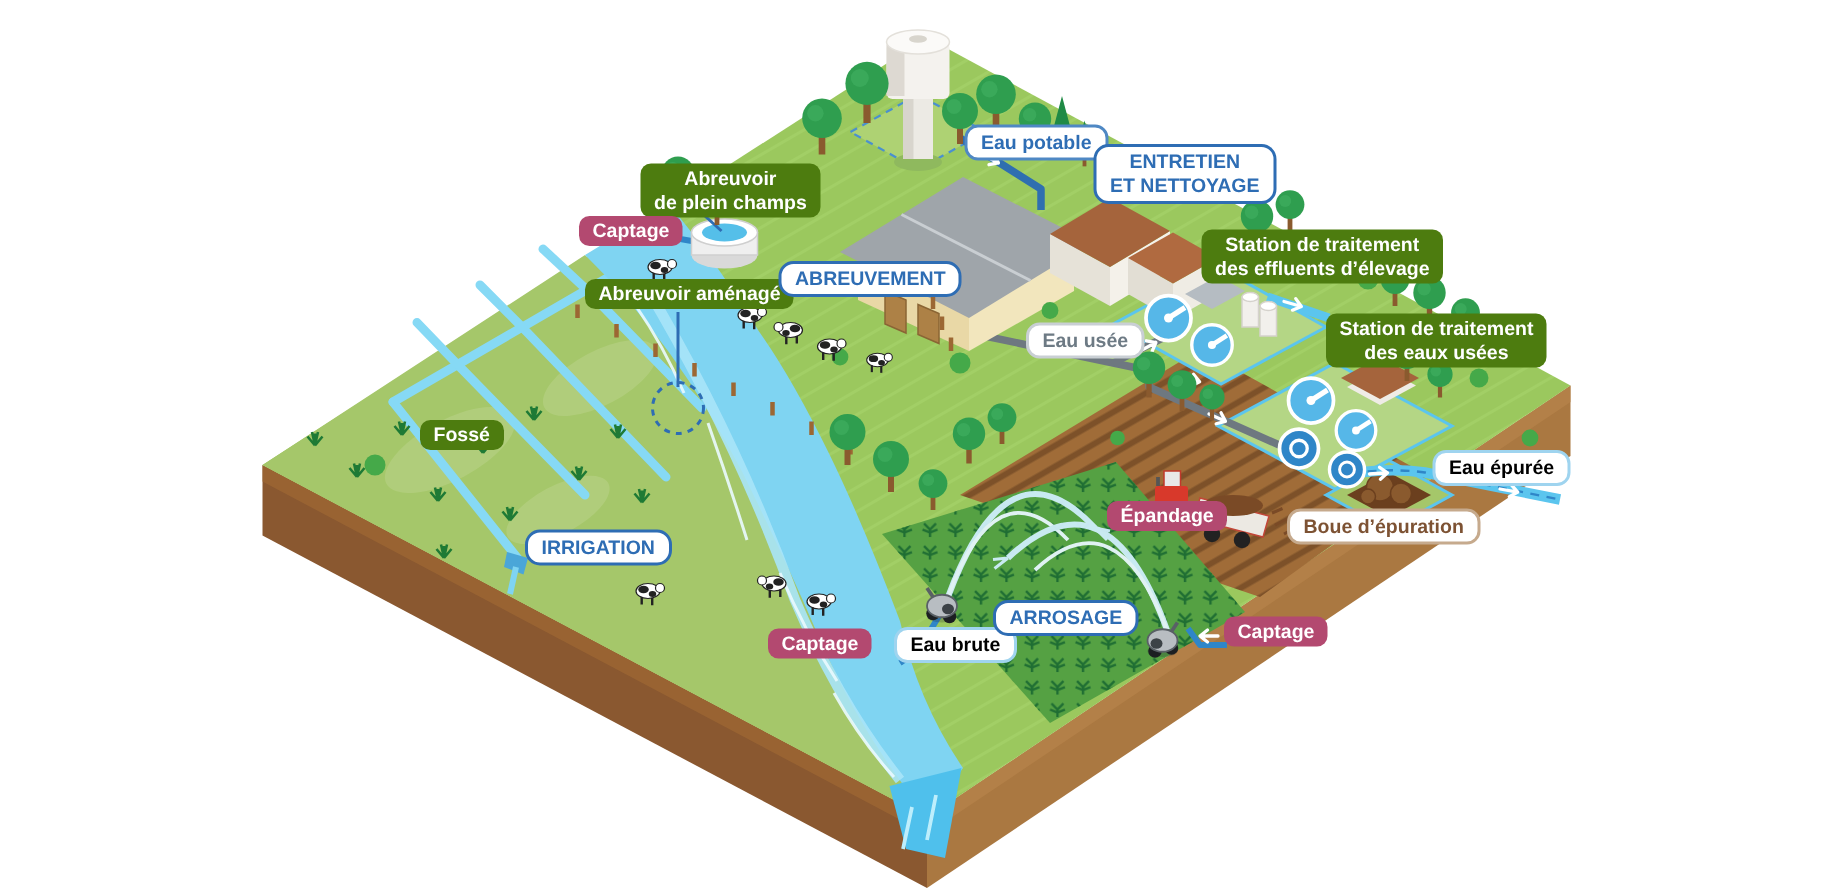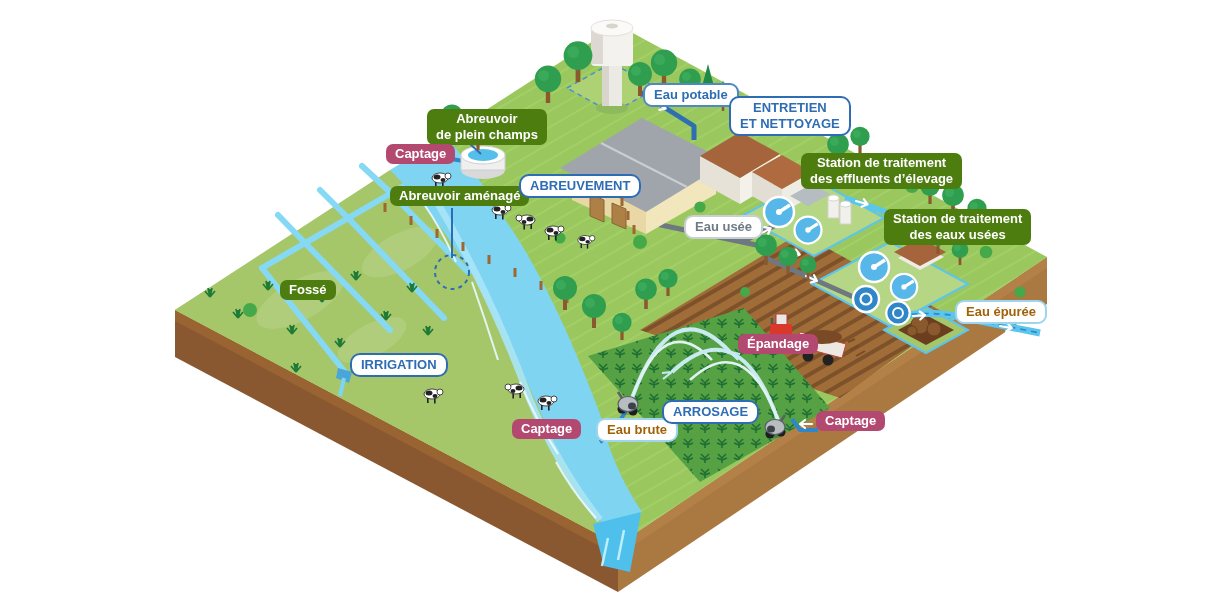--- a/index.html
+++ b/index.html
@@ -6,21 +6,21 @@
   #stage{position:relative;width:1220px;height:595px;background:#fff;overflow:hidden;
          font-family:"Liberation Sans",sans-serif;}
   #scene{position:absolute;left:0;top:0;}
   .lbl{position:absolute;font-size:13px;font-weight:700;line-height:1.22;
        padding:2px 9px;border-radius:7px;white-space:nowrap;z-index:5;}
   .solid-blue{background:#4d7c0f;color:#fff;}
   .solid-pink{background:#b34970;color:#fff;}
   .zone{background:#fff;color:#2e6db4;border:2px solid #2e6db4;border-radius:10px;}
   .flow{background:#fff;border:2px solid;border-radius:9px;}
   .flow-blue{color:#2e6db4;border-color:#4f88c4;}
-  .flow-light{color:#a16207;border-color:#9fd4ef;}
+  .flow-light{color:#000000;border-color:#9fd4ef;}
   .flow-gray{color:#6d7a84;border-color:#c9cfd4;}
   .flow-brown{color:#7d5233;border-color:#c6aa8d;}
   .two-line{text-align:center;}
   .two-line span{display:block;white-space:nowrap;}
 </style>
 </head>
 <body>
 
 <div id="stage">
 
@@ -351,19 +351,20 @@
     <span>Station de traitement</span>
     <span>des effluents d’élevage</span>
   </div>
   <div class="lbl flow flow-gray" style="left:684px;top:215px;">Eau usée</div>
   <div class="lbl solid-blue two-line" style="left:884px;top:209px;">
     <span>Station de traitement</span>
     <span>des eaux usées</span>
   </div>
   <div class="lbl flow flow-light" style="left:955px;top:300px;">Eau épurée</div>
   <div class="lbl solid-pink" style="left:738px;top:334px;">Épandage</div>
+  <div class="lbl flow flow-brown" style="left:858px;top:339px;">Boue d’épuration</div>
   <div class="lbl solid-blue" style="left:280px;top:280px;">Fossé</div>
   <div class="lbl zone" style="left:350px;top:353px;">IRRIGATION</div>
   <div class="lbl solid-pink" style="left:512px;top:419px;">Captage</div>
   <div class="lbl flow flow-light" style="left:596px;top:418px;">Eau brute</div>
   <div class="lbl zone" style="left:662px;top:400px;">ARROSAGE</div>
   <div class="lbl solid-pink" style="left:816px;top:411px;">Captage</div>
 </div>
 
 </body></html>

